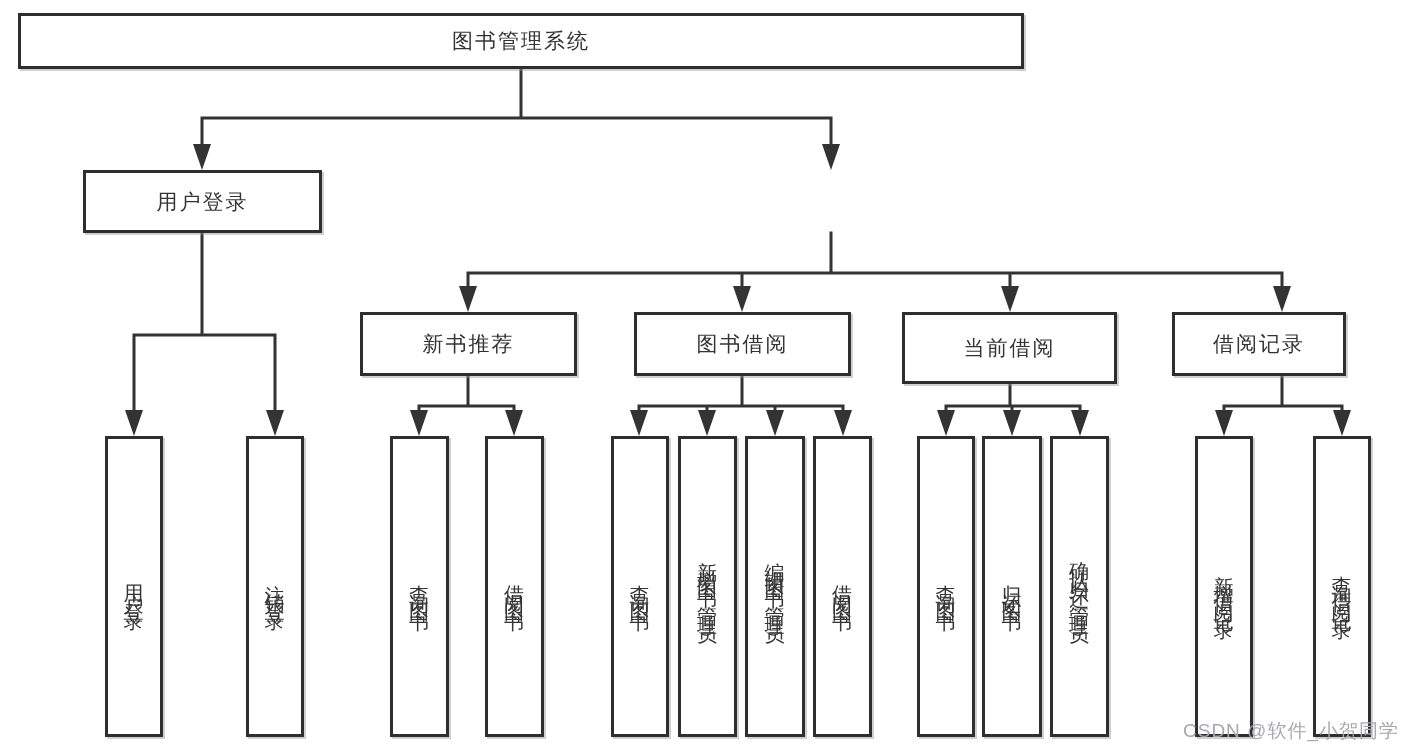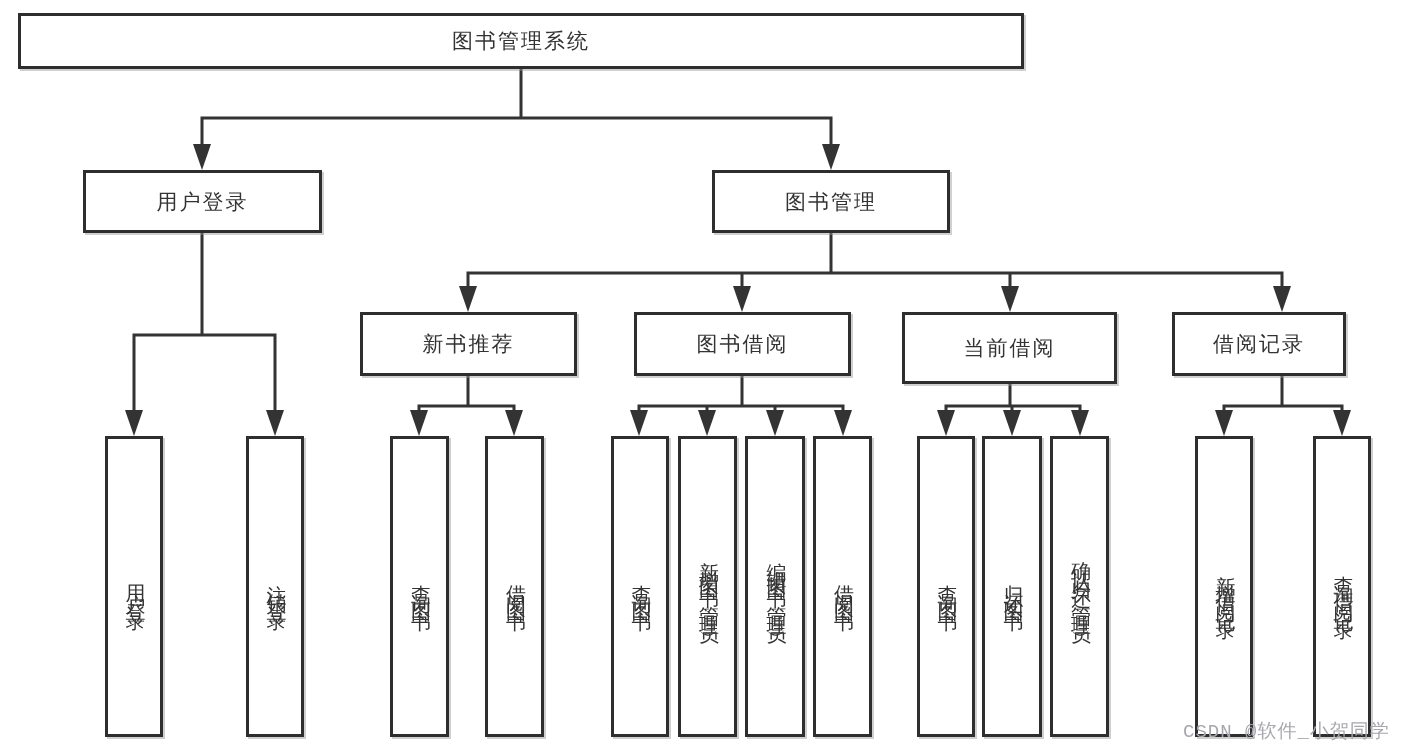--- a/index.html
+++ b/index.html
@@ -2,21 +2,21 @@
 <html><head>
 <meta charset="utf-8">
 <style>
   html, body { margin: 0; padding: 0; background: #ffffff; }
   .canvas {
     position: relative;
     width: 1405px;
     height: 747px;
     background: #ffffff;
     overflow: hidden;
-    font-family: Liberation Mono, monospace;
+    font-family: Liberation Sans, sans-serif;
   }
   .connectors {
     position: absolute;
     left: 0; top: 0;
     width: 1405px; height: 747px;
     z-index: 1;
   }
   .node {
     position: absolute;
     box-sizing: border-box;
@@ -98,23 +98,20 @@
     </g>
   </svg>
 
   <div class="node h" style="left:18px;top:13px;width:1006px;height:56px">
     <span>图书管理系统</span>
   </div>
 
   <div class="node h" style="left:83px;top:170px;width:239px;height:63px">
     <span>用户登录</span>
   </div>
-  <div class="node h" style="left:712px;top:170px;width:238px;height:63px">
-    <span>图书管理</span>
-  </div>
 
   <div class="node h" style="left:634px;top:312px;width:217px;height:64px">
     <span>图书借阅</span>
   </div>
   <div class="node h" style="left:360px;top:312px;width:217px;height:64px">
     <span>新书推荐</span>
   </div>
   <div class="node h" style="left:902px;top:312px;width:215px;height:72px">
     <span>当前借阅</span>
   </div>

